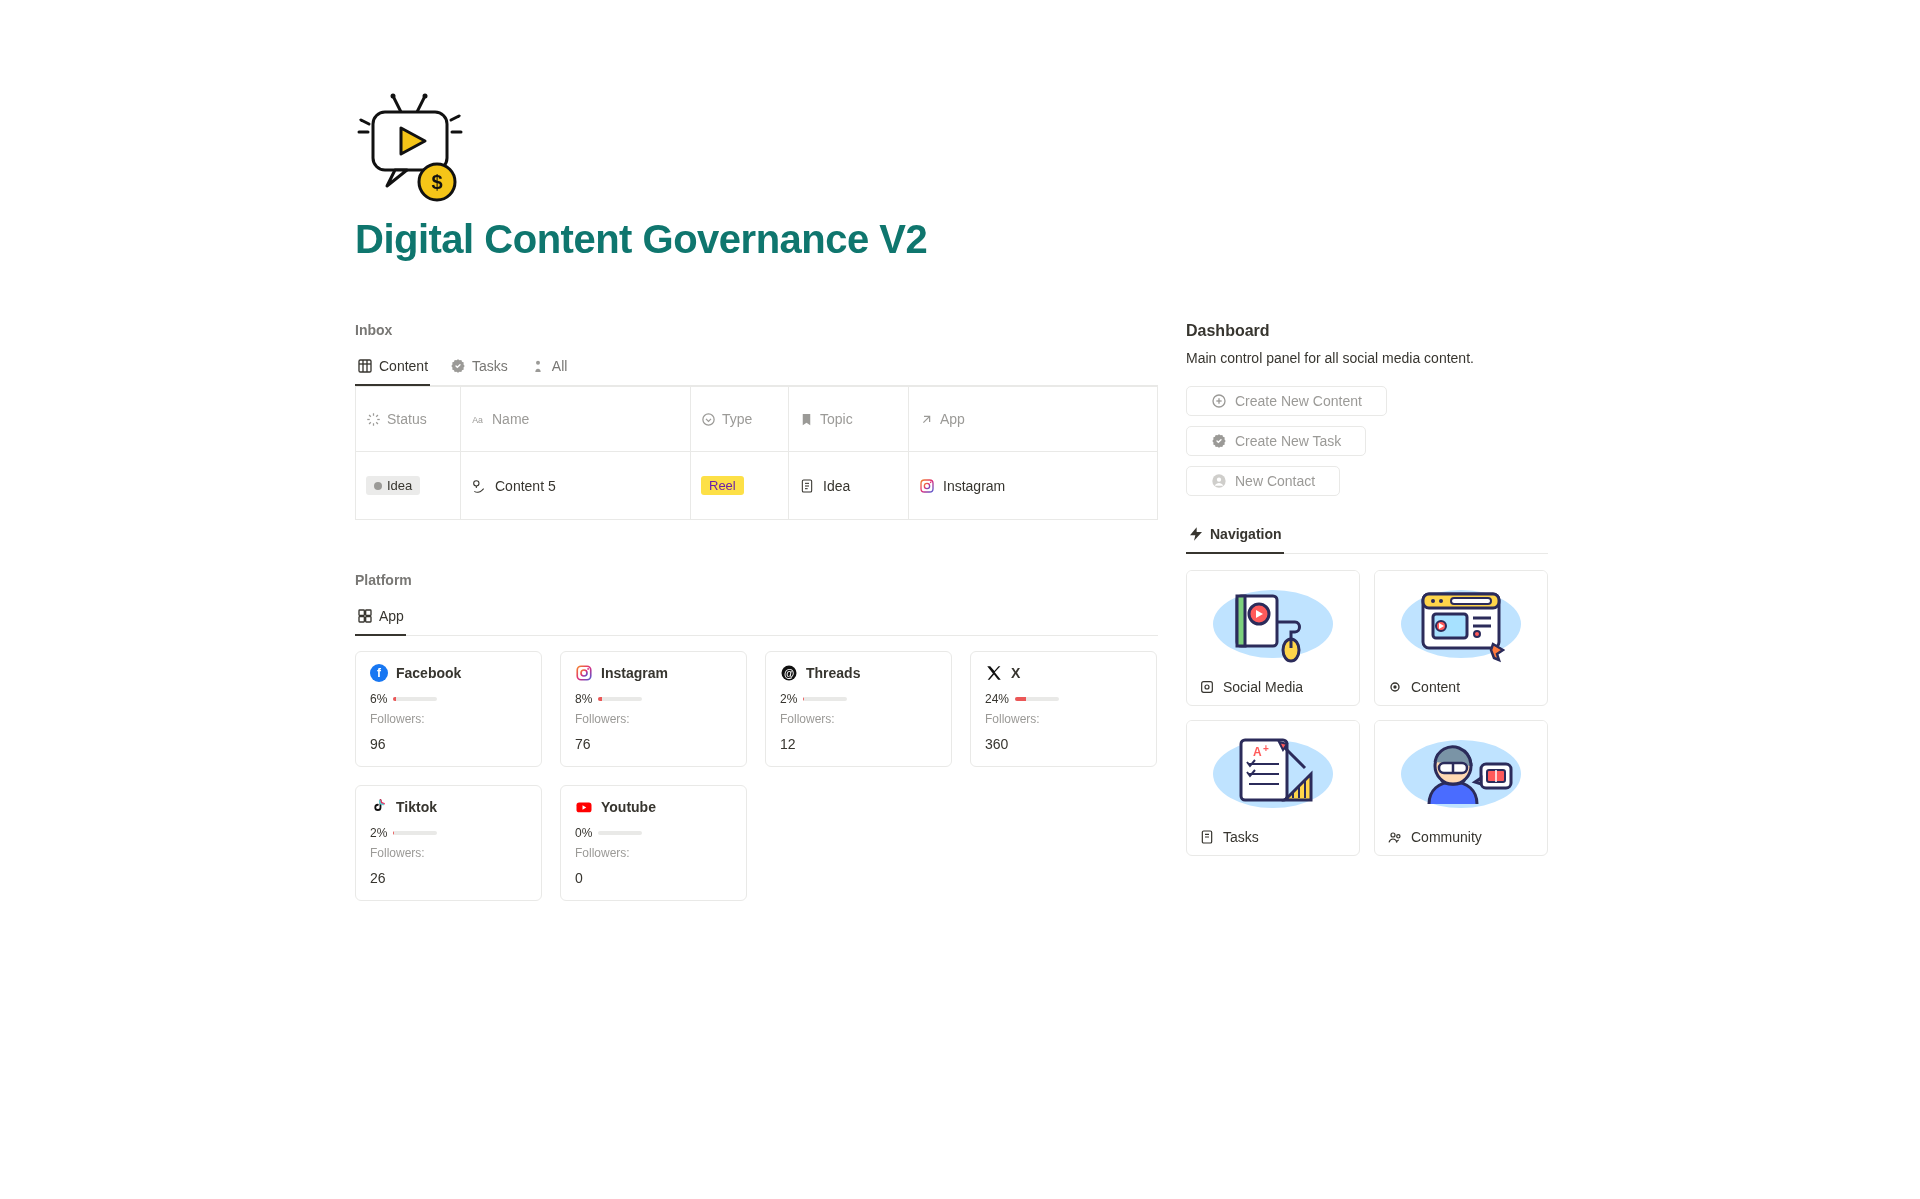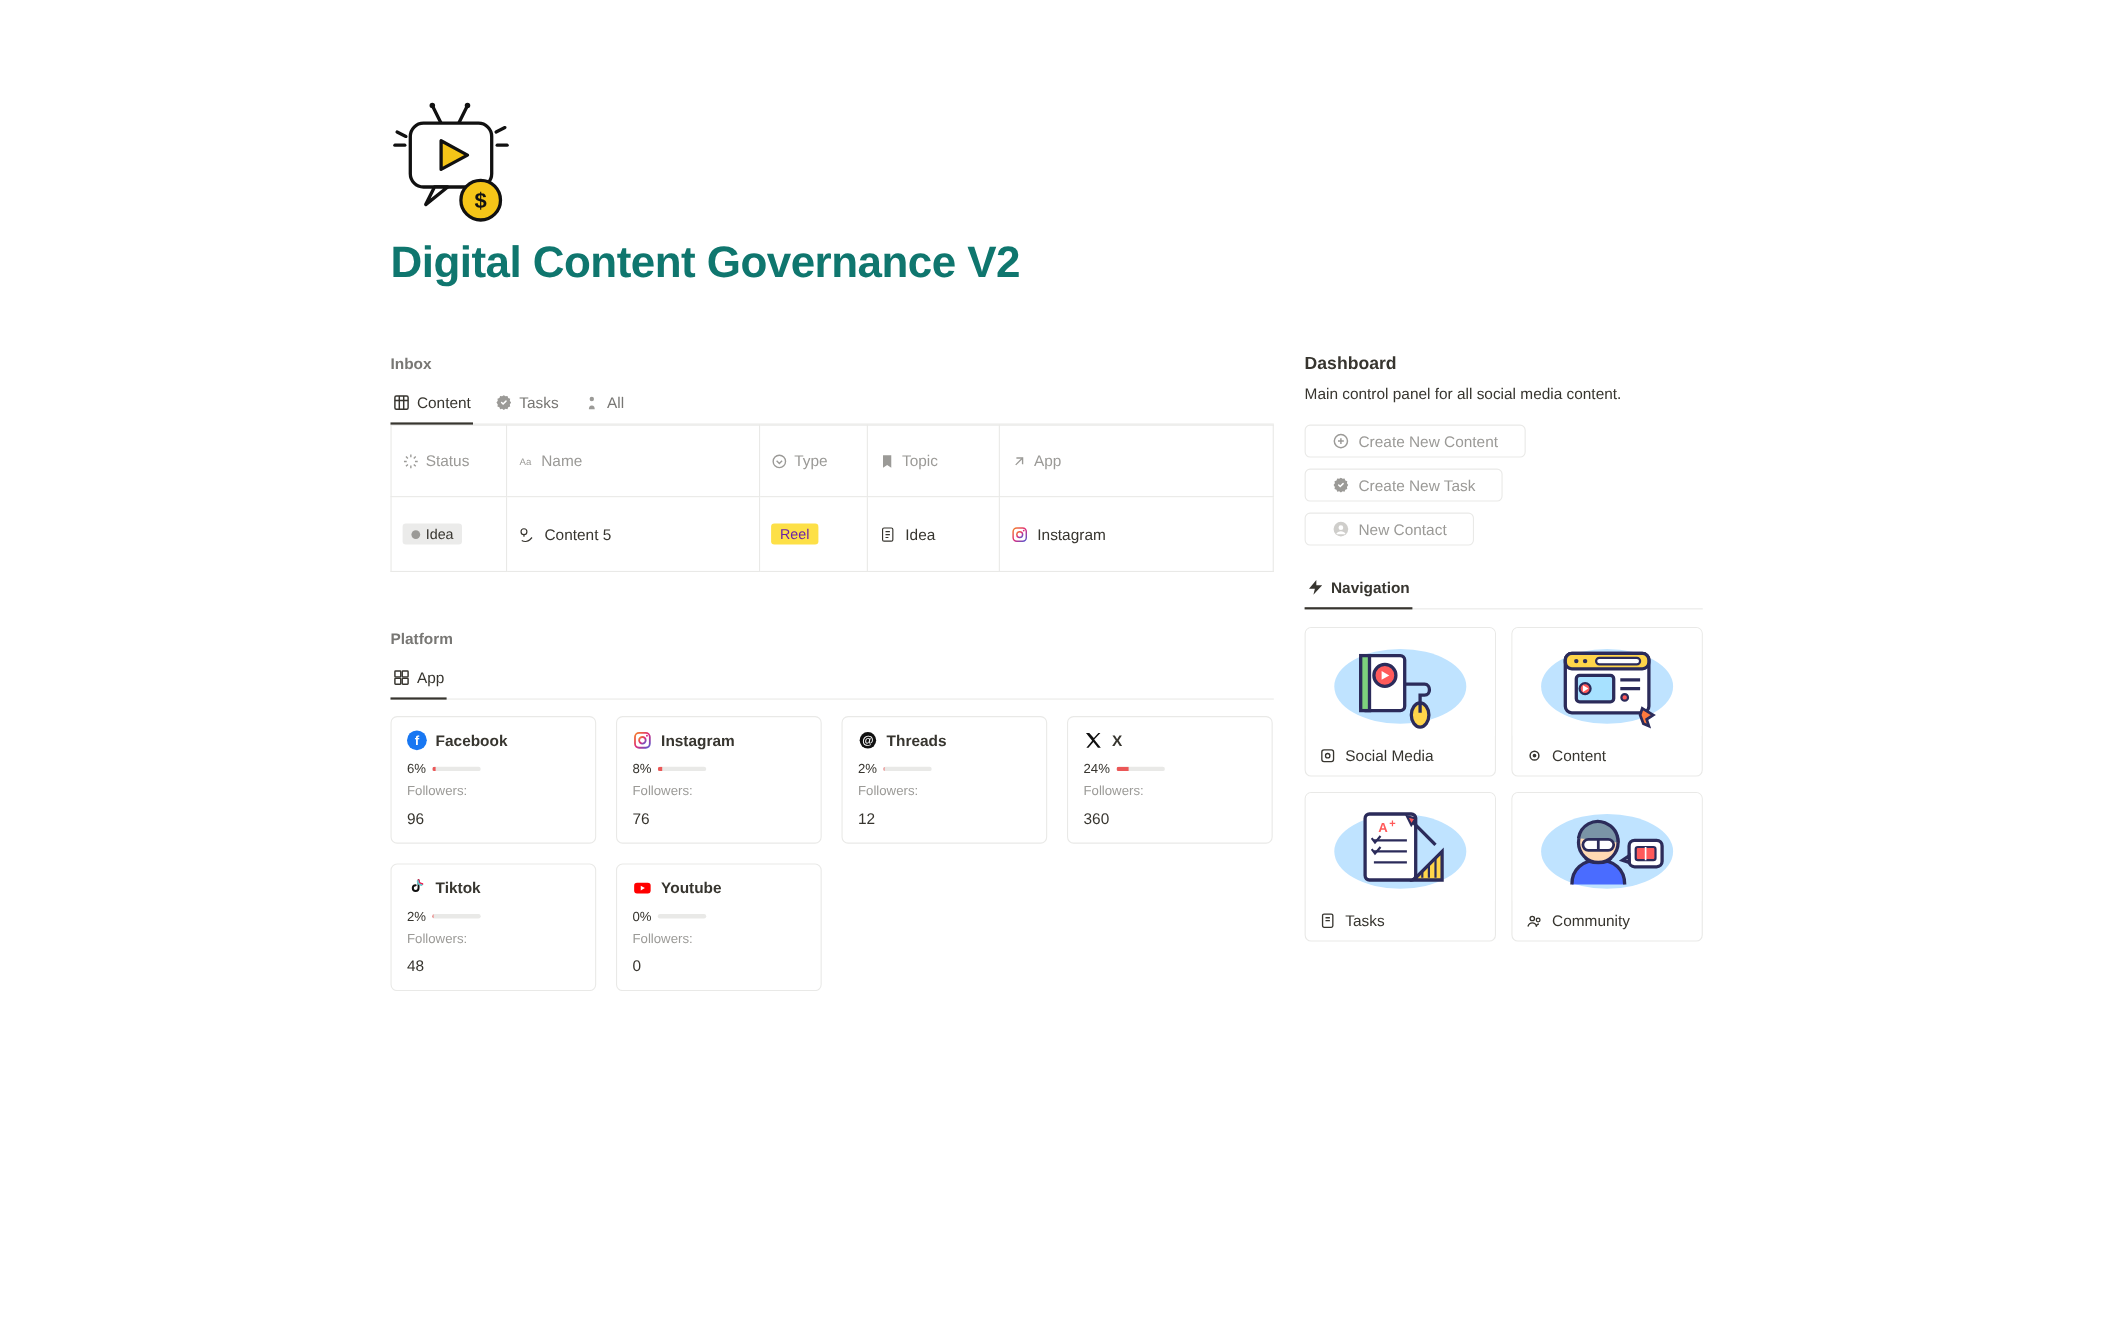--- a/index.html
+++ b/index.html
@@ -341,21 +341,21 @@
                 </span>
                 <span>Tiktok</span>
               </div>
               <div class="progress-row">
                 <span>2%</span>
                 <div class="progress-bar">
                   <div class="progress-fill" style="width:2%"></div>
                 </div>
               </div>
               <div class="card-followers-label">Followers:</div>
-              <div class="card-followers-val">48</div>
+              <div class="card-followers-val">26</div>
             </div>
             <div class="card">
               <div class="card-title">
                 <span class="app-ico">
                   <svg width="18" height="18" viewBox="0 0 24 24">
                     <rect x="2" y="6" width="20" height="13" rx="3.5" fill="#ff0000"></rect>
                     <polygon points="10,9.5 10,15.5 15,12.5" fill="#fff"></polygon>
                   </svg>
                 </span>
                 <span>Youtube</span>

